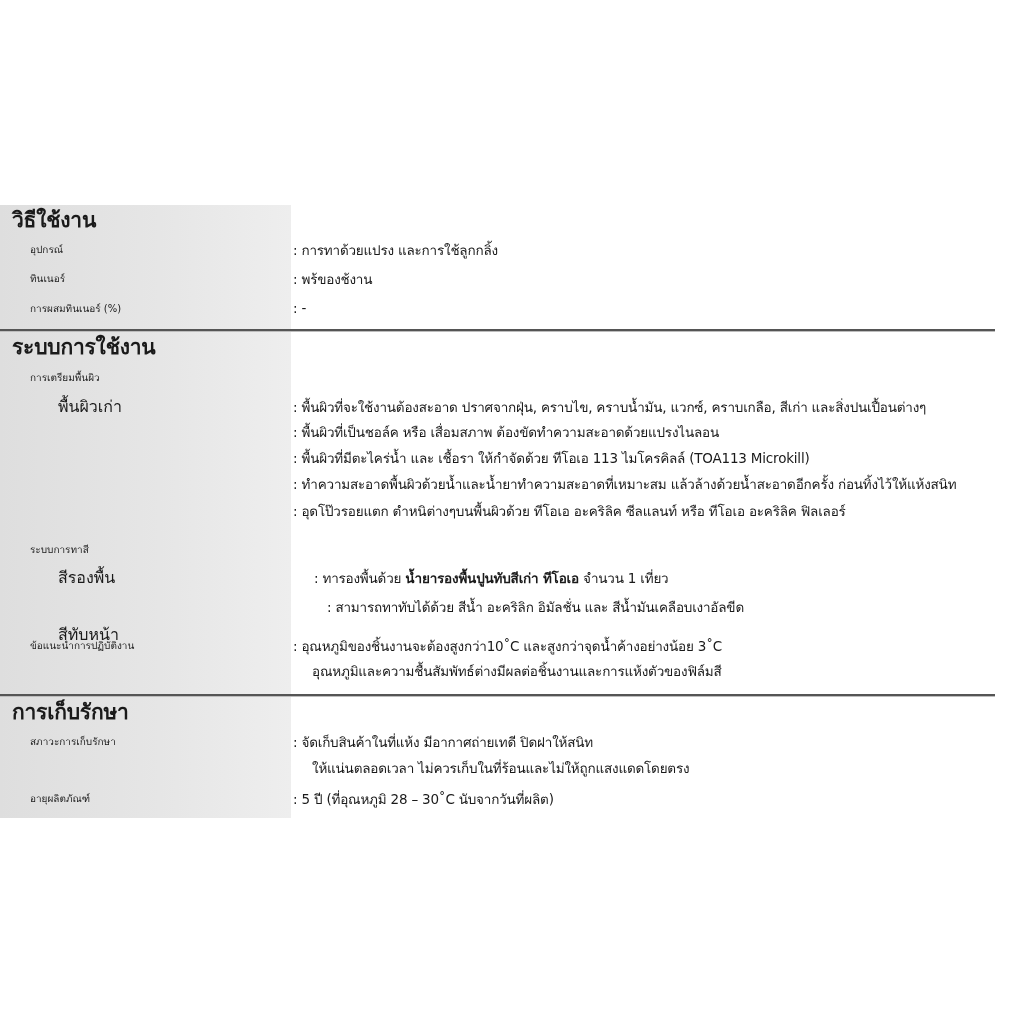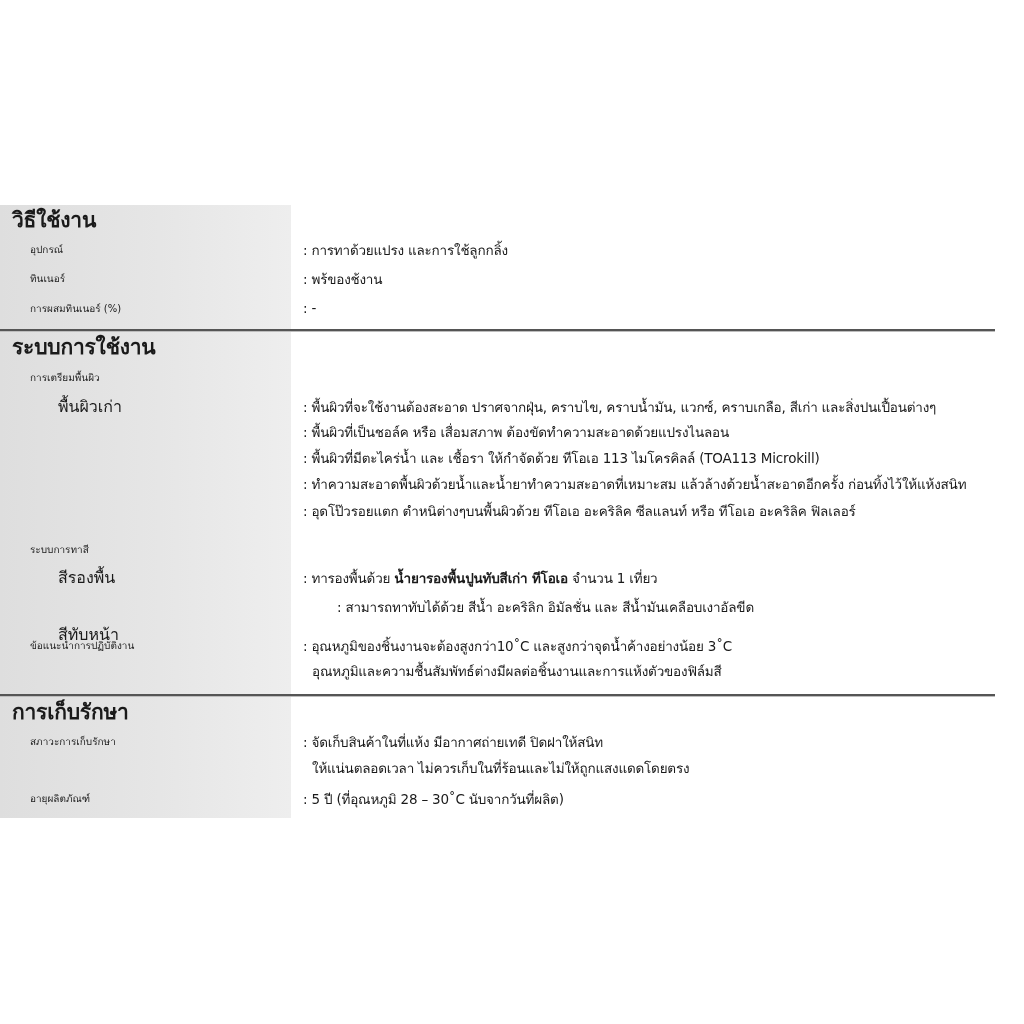--- a/index.html
+++ b/index.html
@@ -13,21 +13,21 @@
     background: linear-gradient(to right, #dedede 0%, #e6e6e6 55%, #eeeeee 100%);
   }
   .divider {
     position: absolute; left: 0; width: 995px; height: 2px;
     background: #555555; box-shadow: 0 1px 0 #bdbdbd;
   }
   .t { position: absolute; white-space: nowrap; font-size: 14px; line-height: 18px; }
   .h { font-size: 21px; font-weight: bold; letter-spacing: -0.2px; }
   .l1 { left: 30px; font-size: 10px; }
   .l2 { left: 58px; font-size: 16px; }
-  .v { left: 303px; font-size: 13.5px; letter-spacing: -0.2px; }
+  .v { left: 293px; font-size: 13.5px; letter-spacing: -0.2px; }
   .cont { left: 312px; }
   b { font-weight: bold; }
 </style>
 </head>
 <body>
 
 <div class="panel"></div>
 
 <div class="t h" style="left:12px; top:211px;">วิธีใช้งาน</div>
 
@@ -49,21 +49,21 @@
 <div class="t l2" style="top:398px;">พื้นผิวเก่า</div>
 <div class="t v" style="top:398px;">: พื้นผิวที่จะใช้งานต้องสะอาด ปราศจากฝุ่น, คราบไข, คราบน้ำมัน, แวกซ์, คราบเกลือ, สีเก่า และสิ่งปนเปื้อนต่างๆ</div>
 <div class="t v" style="top:423px;">: พื้นผิวที่เป็นชอล์ค หรือ เสื่อมสภาพ ต้องขัดทำความสะอาดด้วยแปรงไนลอน</div>
 <div class="t v" style="top:449px;">: พื้นผิวที่มีตะไคร่น้ำ และ เชื้อรา ให้กำจัดด้วย ทีโอเอ 113 ไมโครคิลล์ (TOA113 Microkill)</div>
 <div class="t v" style="top:475px;">: ทำความสะอาดพื้นผิวด้วยน้ำและน้ำยาทำความสะอาดที่เหมาะสม แล้วล้างด้วยน้ำสะอาดอีกครั้ง ก่อนทิ้งไว้ให้แห้งสนิท</div>
 <div class="t v" style="top:502px;">: อุดโป๊วรอยแตก ตำหนิต่างๆบนพื้นผิวด้วย ทีโอเอ อะคริลิค ซีลแลนท์ หรือ ทีโอเอ อะคริลิค ฟิลเลอร์</div>
 
 <div class="t l1" style="top:541px;">ระบบการทาสี</div>
 
 <div class="t l2" style="top:569px;text-align:right;">สีรองพื้น</div>
-<div class="t v" style="top:569px;"><span>: ทารองพื้นด้วย </span><b>น้ำยารองพื้นปูนทับสีเก่า ทีโอเอ</b><span> จำนวน 1 เที่ยว</span></div>
+<div class="t v" style="top:569px;margin-left:21px;"><span>: ทารองพื้นด้วย </span><b>น้ำยารองพื้นปูนทับสีเก่า ทีโอเอ</b><span> จำนวน 1 เที่ยว</span></div>
 
 <div class="t l2" style="top:626px;">สีทับหน้า</div>
 <div class="t v" style="top:598px;margin-left:34px;">: สามารถทาทับได้ด้วย สีน้ำ อะคริลิก อิมัลชั่น และ สีน้ำมันเคลือบเงาอัลขีด</div>
 
 <div class="t l1" style="top:637px;">ข้อแนะนำการปฏิบัติงาน</div>
 <div class="t v" style="top:637px;">: อุณหภูมิของชิ้นงานจะต้องสูงกว่า10˚C และสูงกว่าจุดน้ำค้างอย่างน้อย 3˚C</div>
 <div class="t v cont" style="top:662px;">อุณหภูมิและความชื้นสัมพัทธ์ต่างมีผลต่อชิ้นงานและการแห้งตัวของฟิล์มสี</div>
 
 <div class="divider" style="top:694px;"></div>
 

